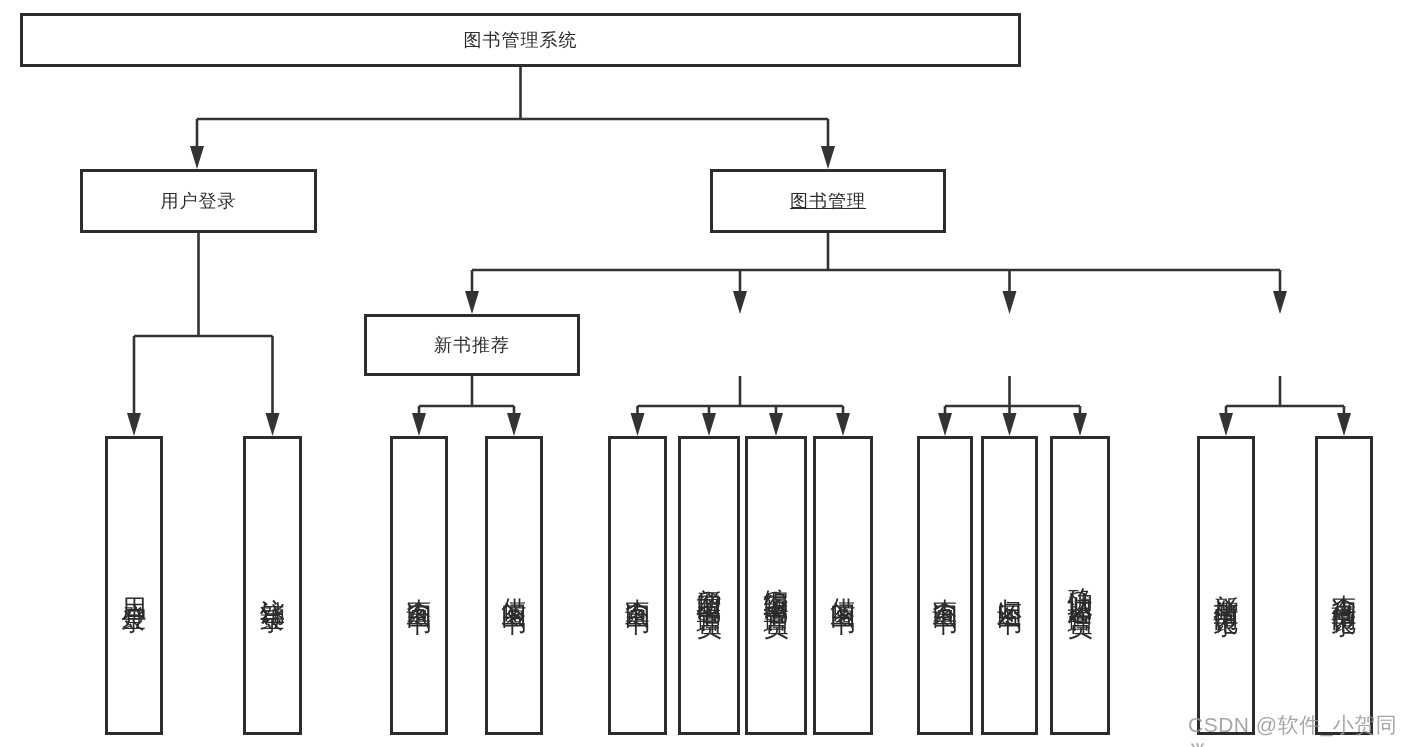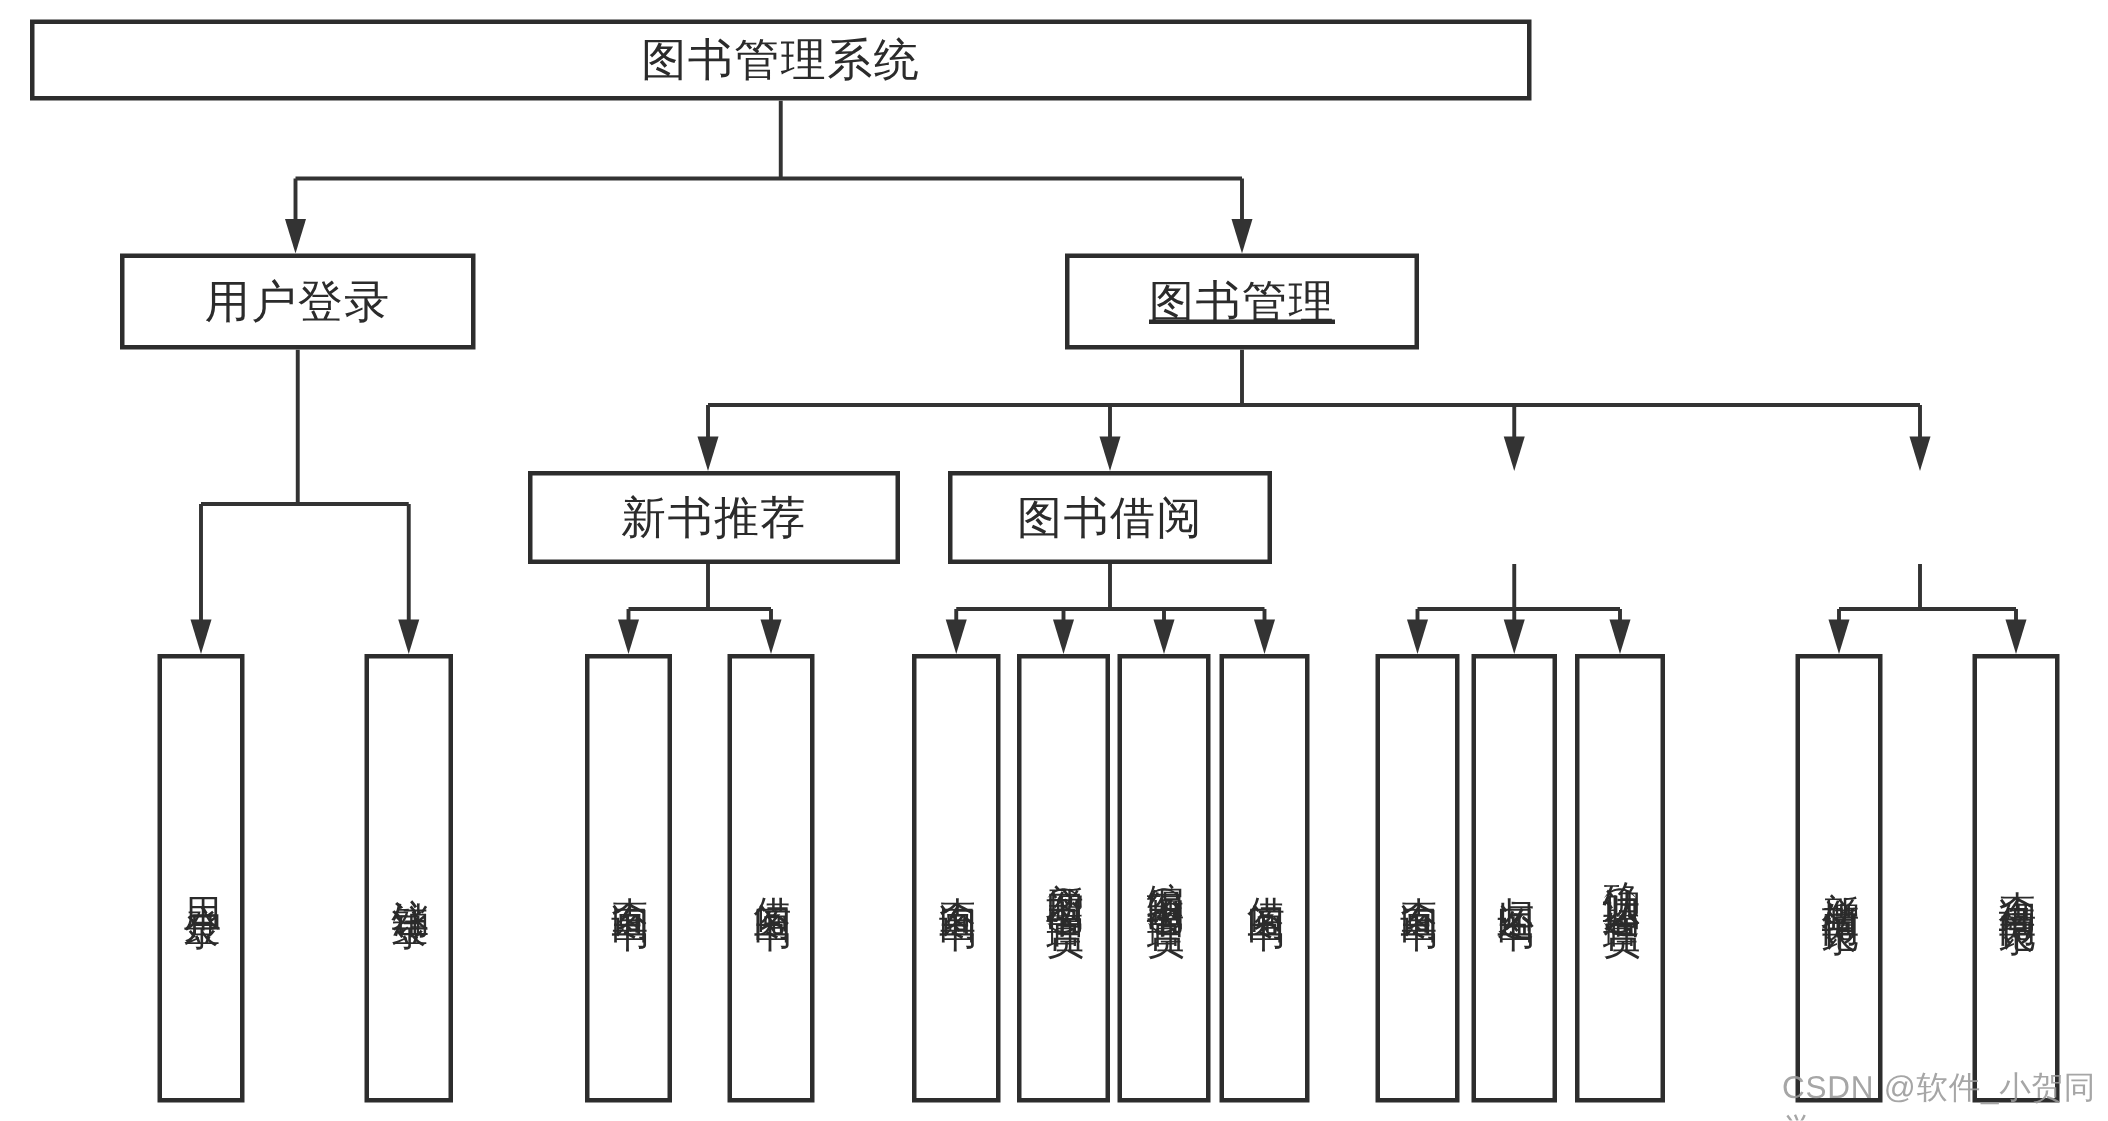--- a/index.html
+++ b/index.html
@@ -9,21 +9,21 @@
     position:relative;overflow:hidden;
   }
   .stage{position:absolute;left:0;top:0;width:1405px;height:747px;}
   svg.connectors{position:absolute;left:0;top:0;z-index:1;}
   .node{
     position:absolute;background:#ffffff;border:3px solid #2d2d2d;
     display:flex;align-items:center;justify-content:center;
     color:#2b2b2b;z-index:2;box-sizing:border-box;
     white-space:nowrap;
   }
-  .hbox{font-size:30px;letter-spacing:1px;}
+  .hbox{font-size:18px;letter-spacing:1px;}
   .vbox{
     writing-mode:vertical-rl;text-orientation:mixed;
     font-size:25px;letter-spacing:4px;line-height:1;
     white-space:normal;
   }
   .watermark{
     position:absolute;left:1188px;top:711px;z-index:3;
     font-size:21px;letter-spacing:0.5px;opacity:0.88;
   }
 </style>
@@ -73,22 +73,21 @@
       <use href="#ah" transform="translate(1226,436)"></use>
       <use href="#ah" transform="translate(1344,436)"></use>
     </g>
   </svg>
 
   <div class="node hbox" style="left:20px;top:13px;width:1001px;height:54px;">图书管理系统</div>
 
   <div class="node hbox" style="left:80px;top:169px;width:237px;height:64px;">用户登录</div>
   <div class="node hbox" style="left:710px;top:169px;width:236px;height:64px;text-decoration:underline;">图书管理</div>
 
-  <div class="node hbox" style="left:352px;top:314px;width:248px;height:62px;">新书推荐</div>
-  <div class="node hbox" style="left:632px;top:314px;width:216px;height:62px;">图书借阅</div>
+  <div class="node hbox" style="left:364px;top:314px;width:216px;height:62px;">新书推荐</div>
 
   <div class="node vbox" style="left:105px;top:436px;width:58px;height:299px;">用户登录</div>
   <div class="node vbox" style="left:243px;top:436px;width:59px;height:299px;">注销登录</div>
 
   <div class="node vbox" style="left:390px;top:436px;width:58px;height:299px;">查询图书</div>
   <div class="node vbox" style="left:485px;top:436px;width:58px;height:299px;">借阅图书</div>
 
   <div class="node vbox" style="left:608px;top:436px;width:59px;height:299px;">查询图书</div>
   <div class="node vbox" style="left:678px;top:436px;width:62px;height:299px;">新增图书（管理员）</div>
   <div class="node vbox" style="left:745px;top:436px;width:62px;height:299px;">编辑图书（管理员）</div>

